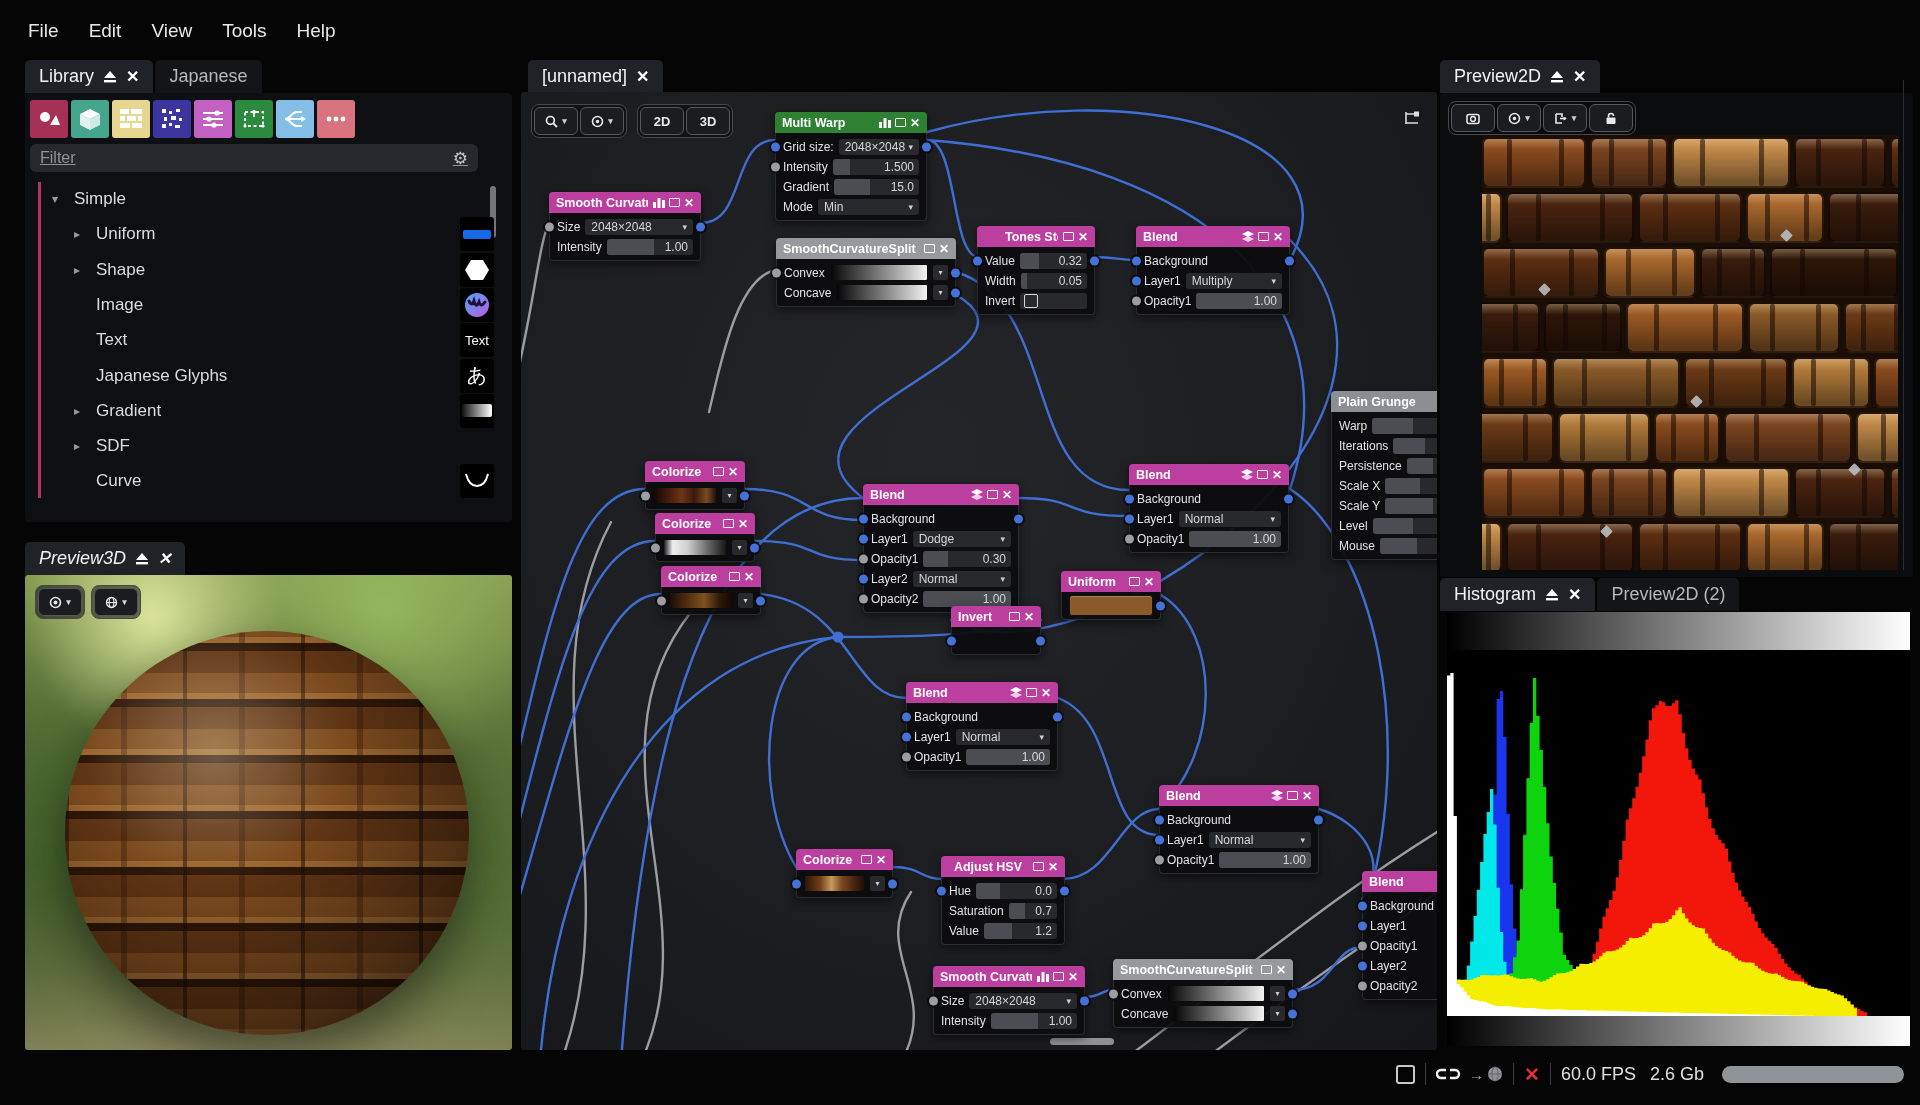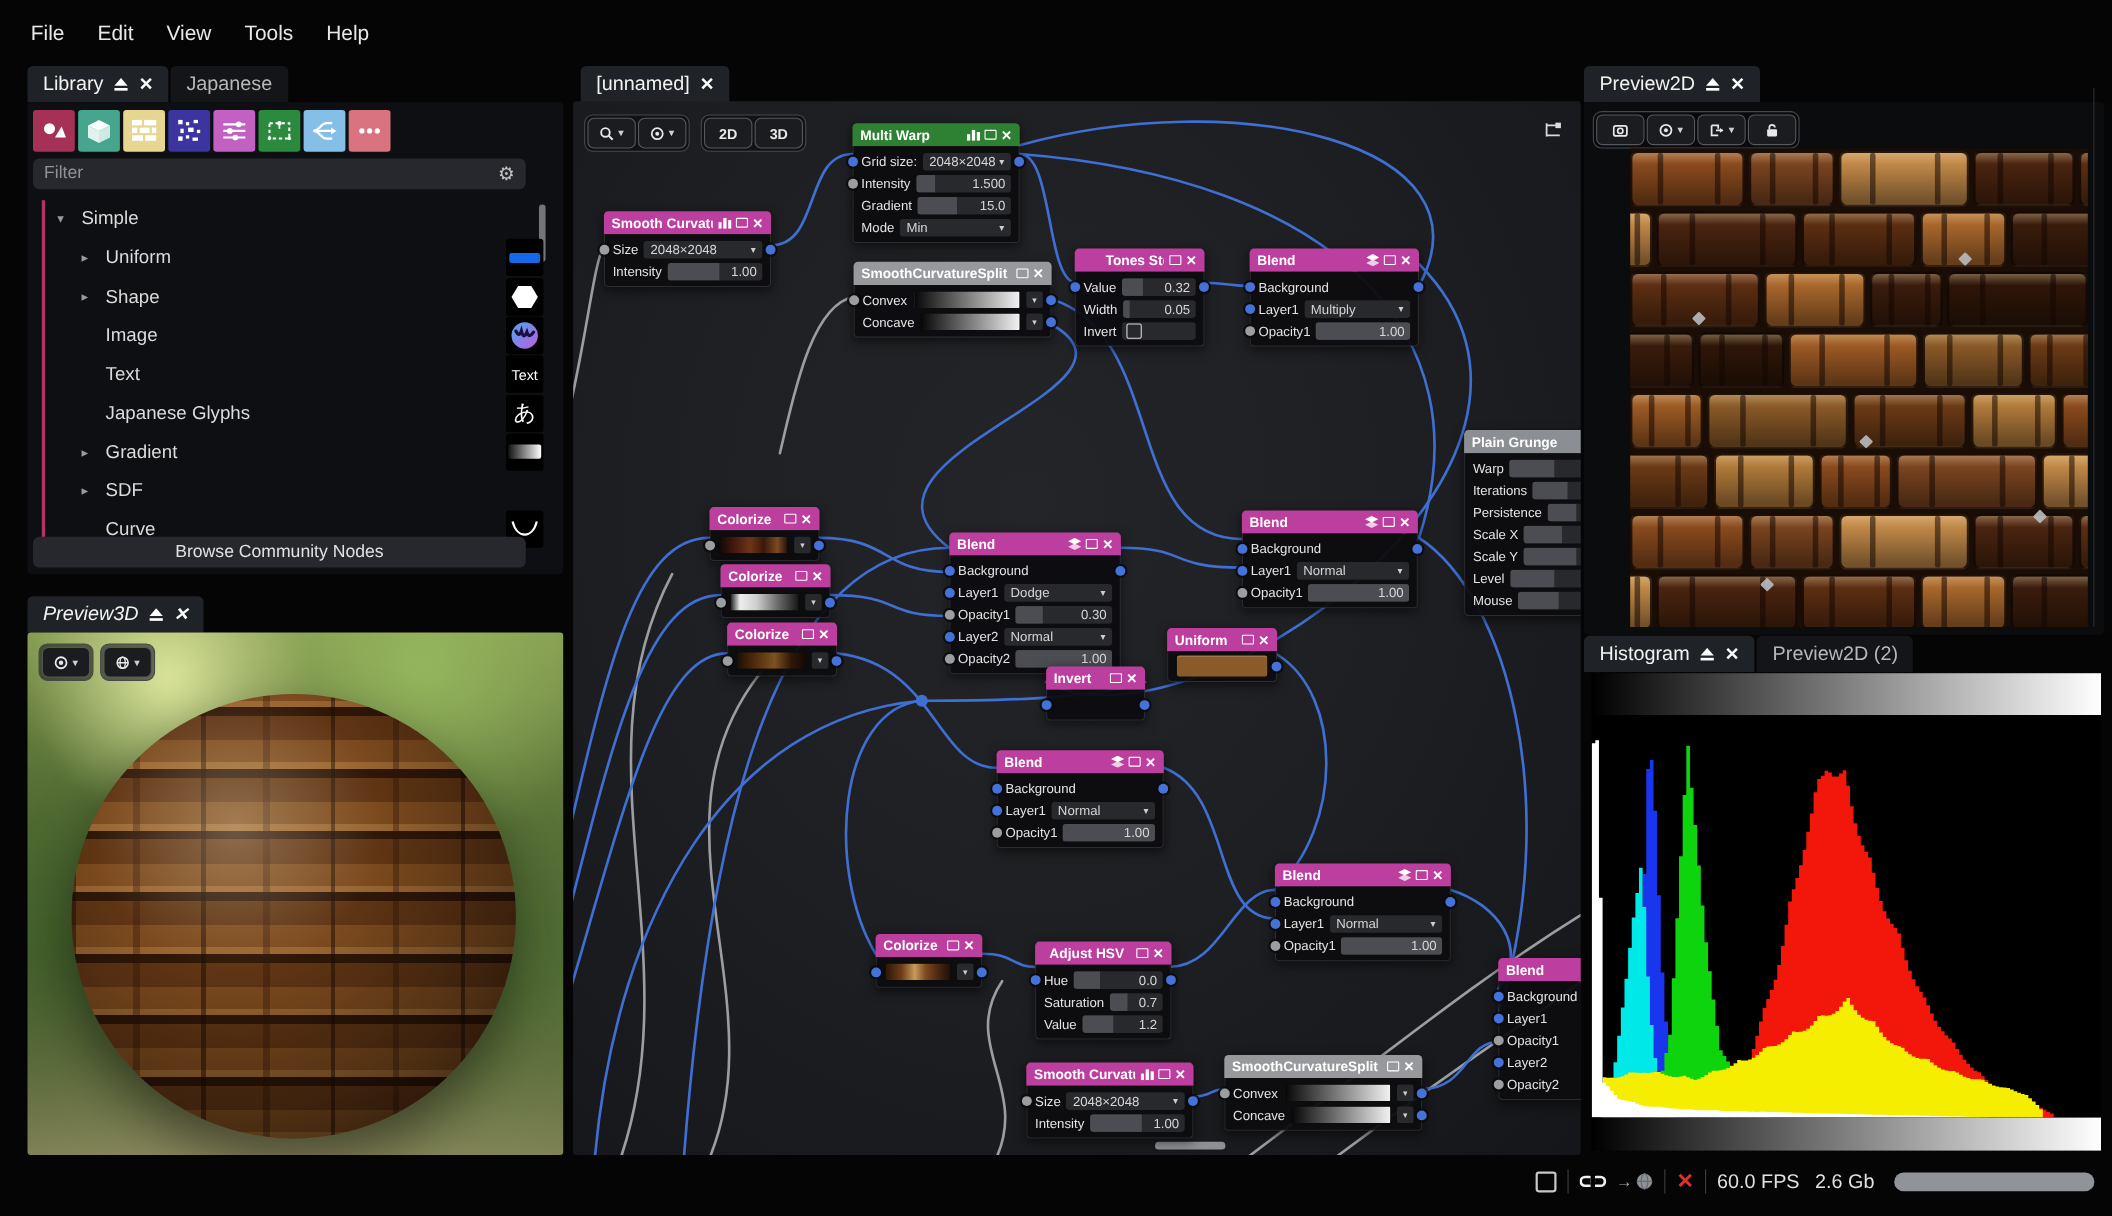--- a/index.html
+++ b/index.html
@@ -209,21 +209,21 @@
         <div class="libicon" style="background: rgb(217, 115, 127);">
           <svg width="24" height="24" viewBox="0 0 24 24">
             <g fill="#fff">
               <circle cx="5" cy="12" r="2.4"></circle>
               <circle cx="12" cy="12" r="2.4"></circle>
               <circle cx="19" cy="12" r="2.4"></circle>
             </g>
           </svg>
         </div>
       </div>
-  <div class="filter" style="left:5px;top:51px;">
+  <div class="filter" style="left:5px;top:51px;text-decoration:underline;">
     <span class="ph">Filter</span>
     <span style="color:#c5c5c5;font-size:17px;">⚙</span>
   </div>
   <div class="tree" style="left:5px;top:85px;width:470px;height:310px;" id="lib-tree">
     <div class="treebar"></div>
     <div class="vscroll"></div>
   <div class="titem" style="top: 6px; left: 22px;">
           <span class="chev">▾</span>
           <span>Simple</span>
         </div>
@@ -287,23 +287,20 @@
         <div class="titem" style="top: 288.4px; left: 44px;">
           <span class="chev"></span>
           <span>Curve</span>
         </div>
         <div class="thumb" style="top: 286.4px;">
           <svg width="26" height="22" viewBox="0 0 26 22">
             <path d="M2 4 C6 20 20 20 24 4" fill="none" stroke="#fff" stroke-width="2"></path>
           </svg>
         </div>
       </div>
-  <div class="browse" style="top:395px;left:5px;">
-    <span>Browse Community Nodes</span>
-  </div>
 </div>
 
 <div class="tabbar" style="left:25px;top:542px;font-style:italic;">
   <div class="tab active">
     <span>Preview3D</span>
     <span class="eject">
           <svg width="14" height="12" viewBox="0 0 14 12">
             <polygon points="7,0 13,7 1,7" fill="#fff"></polygon>
             <rect x="1" y="9" width="12" height="2.4" fill="#fff"></rect>
           </svg>

